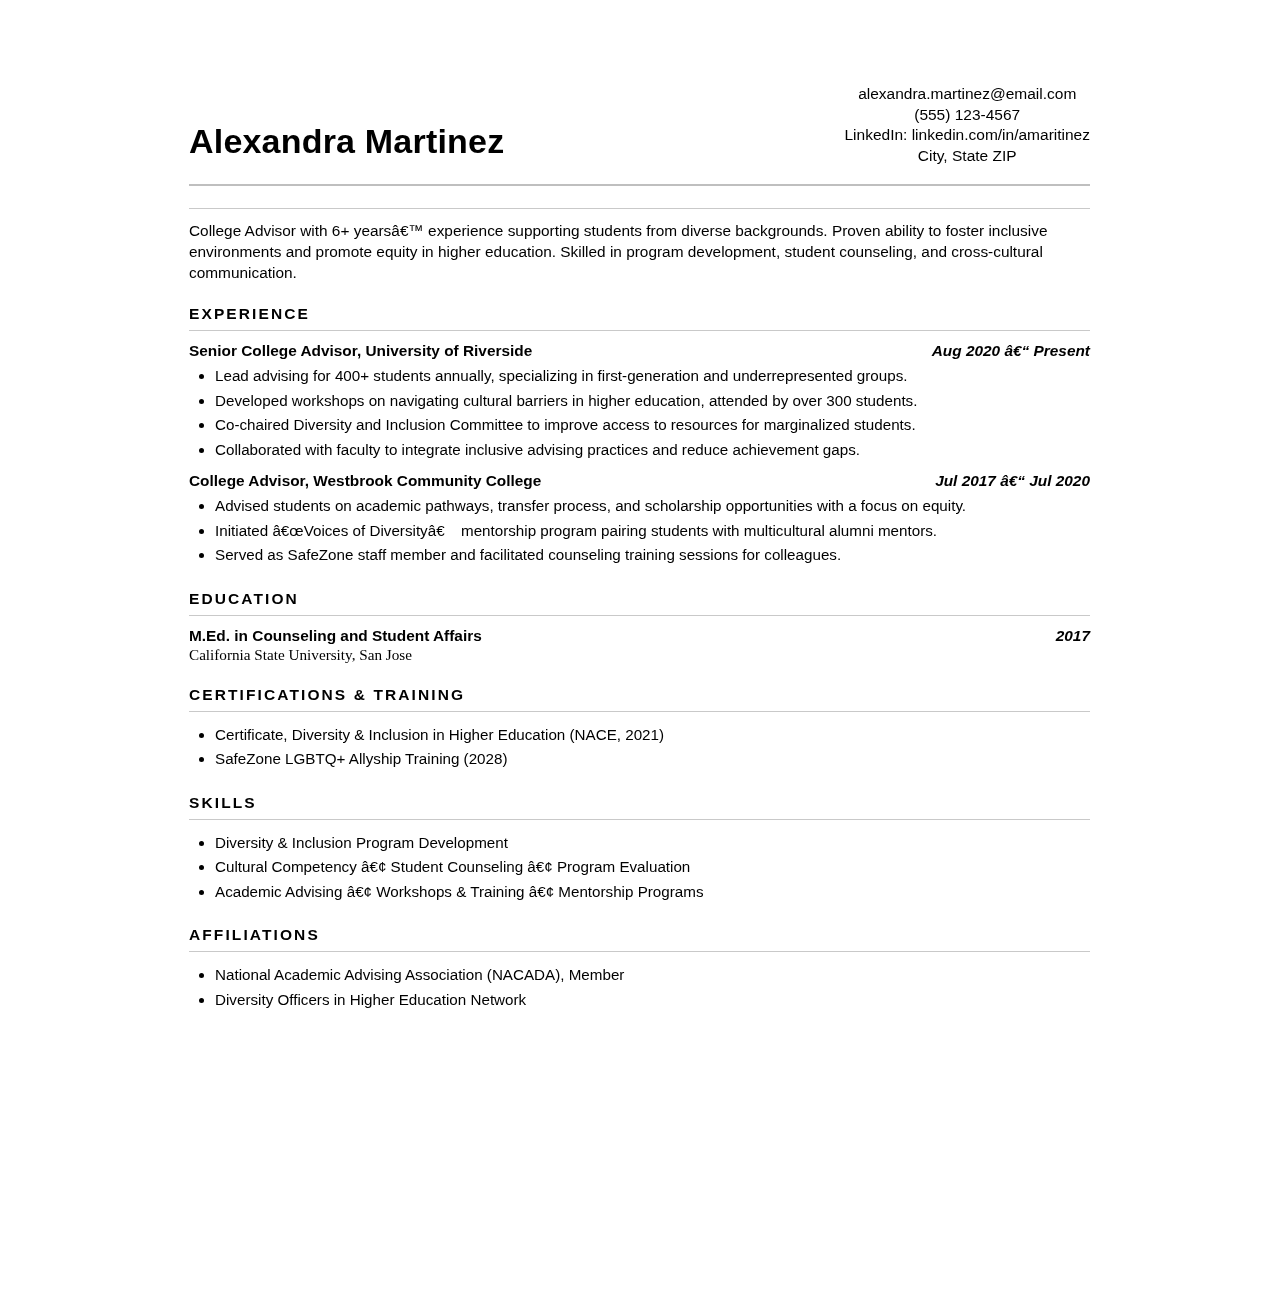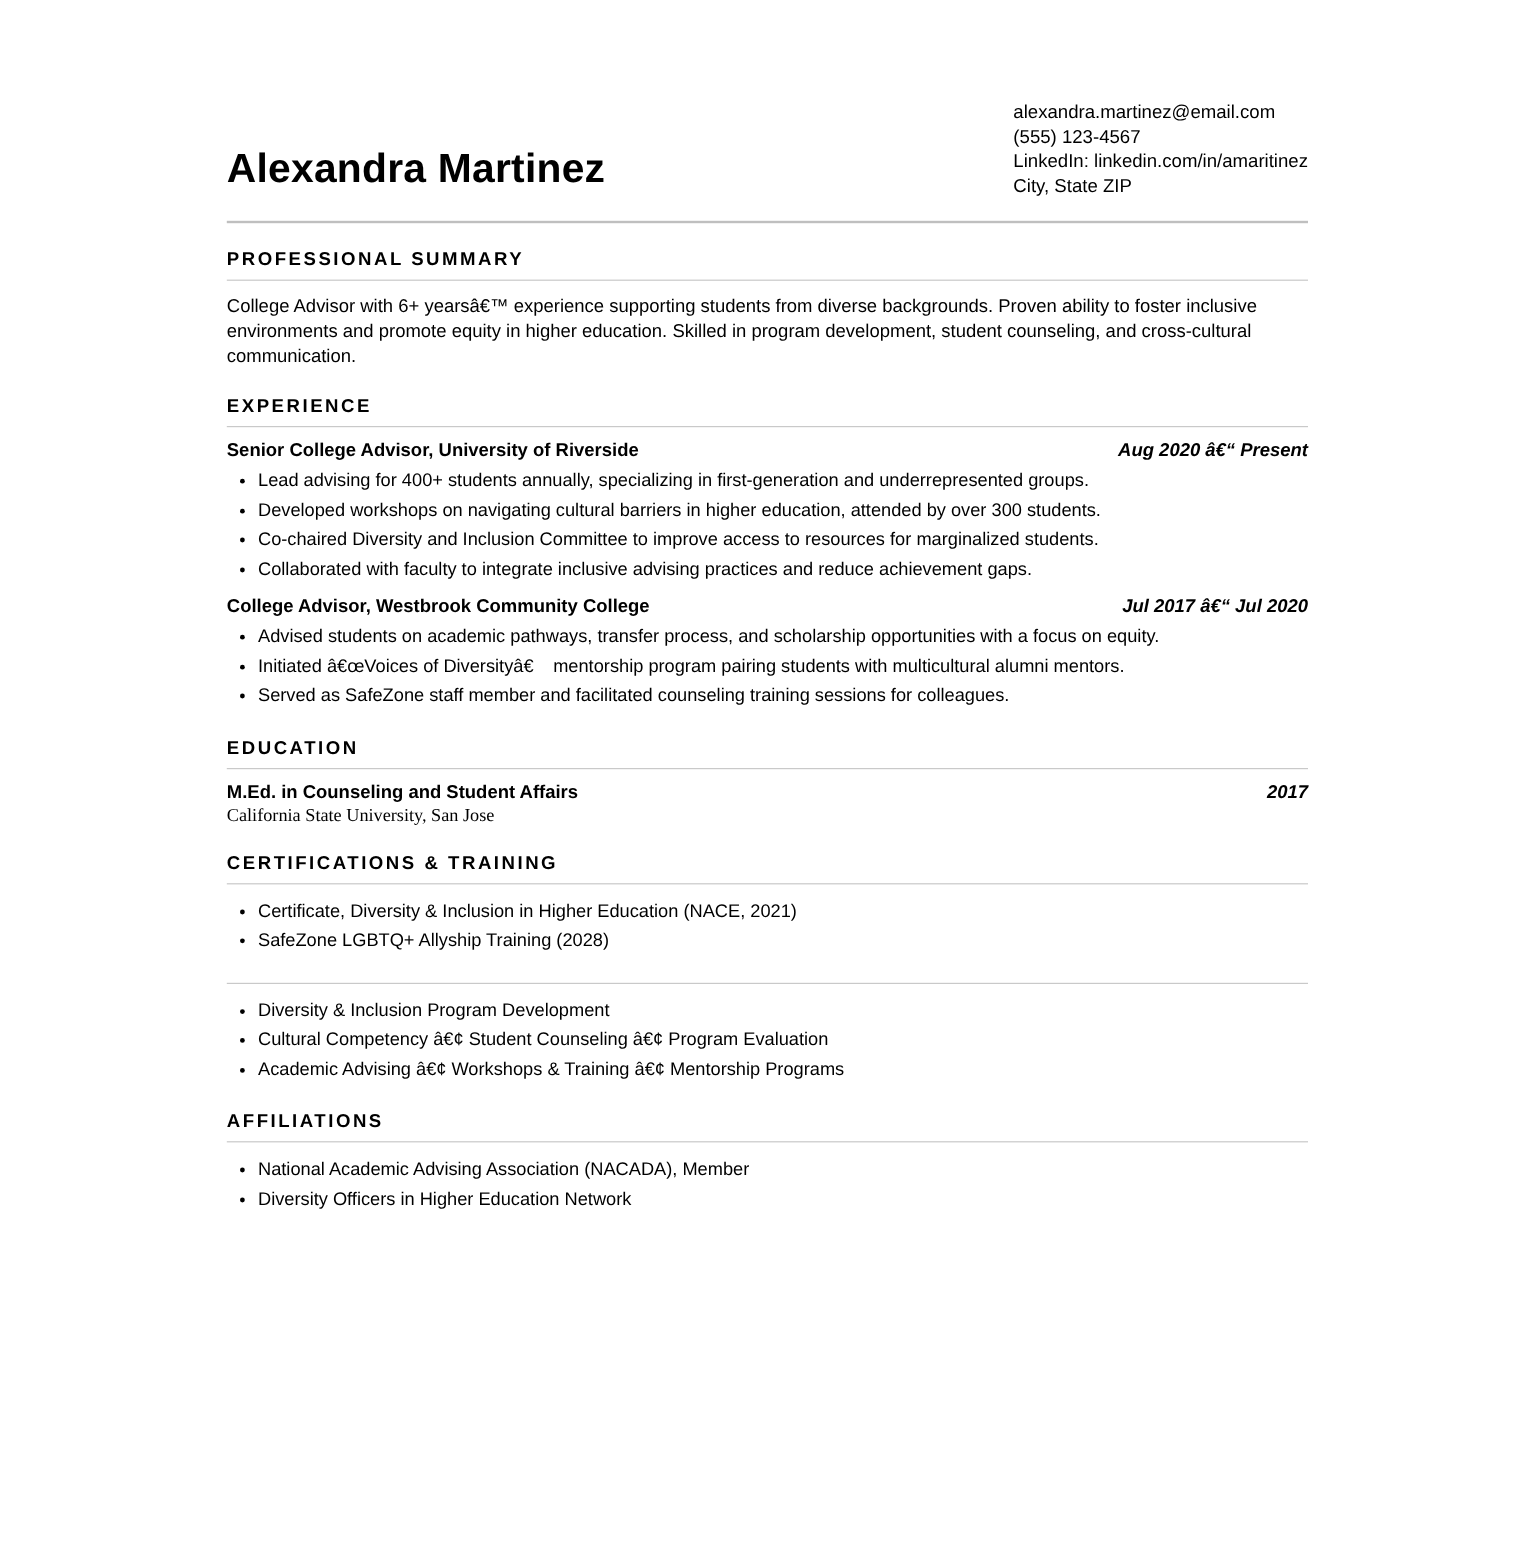--- a/index.html
+++ b/index.html
@@ -37,21 +37,21 @@
   }
   .name {
     font-size: 34px;
     font-weight: bold;
     letter-spacing: 0.2px;
     line-height: 1.1;
     white-space: nowrap;
     padding-bottom: 6px;
   }
   .contact {
-    text-align: left;
+    text-align: center;
     font-size: 15.5px;
     line-height: 20.5px;
   }
   .contact div { white-space: nowrap; }
 
   .header-rule {
     border-top: 2px solid #bfbfbf;
     margin-top: 18px;
   }
 
@@ -128,21 +128,20 @@
       <div class="contact">
         <div>alexandra.martinez@email.com</div>
         <div>(555) 123-4567</div>
         <div>LinkedIn: linkedin.com/in/amaritinez</div>
         <div>City, State ZIP</div>
       </div>
     </div>
     <div class="header-rule"></div>
 
     <div class="section">
-      <div class="section-title">PROFESSIONAL SUMMARY</div>
       <div class="section-rule"></div>
       <div class="summary">College Advisor with 6+ yearsâ€™ experience supporting students from diverse backgrounds. Proven ability to foster inclusive environments and promote equity in higher education. Skilled in program development, student counseling, and cross-cultural communication.</div>
     </div>
 
     <div class="section">
       <div class="section-title">EXPERIENCE</div>
       <div class="section-rule"></div>
 
       <div class="job">
         <div class="entry-head">
@@ -187,20 +186,21 @@
     <div class="section">
       <div class="section-title">CERTIFICATIONS &amp; TRAINING</div>
       <div class="section-rule"></div>
       <ul class="plain-list">
         <li>Certificate, Diversity &amp; Inclusion in Higher Education (NACE, 2021)</li>
         <li>SafeZone LGBTQ+ Allyship Training (2028)</li>
       </ul>
     </div>
 
     <div class="section">
+      <div class="section-title">SKILLS</div>
       <div class="section-rule"></div>
       <ul class="plain-list">
         <li>Diversity &amp; Inclusion Program Development</li>
         <li>Cultural Competency  â€¢  Student Counseling  â€¢  Program Evaluation</li>
         <li>Academic Advising  â€¢  Workshops &amp; Training  â€¢  Mentorship Programs</li>
       </ul>
     </div>
 
     <div class="section">
       <div class="section-title">AFFILIATIONS</div>

